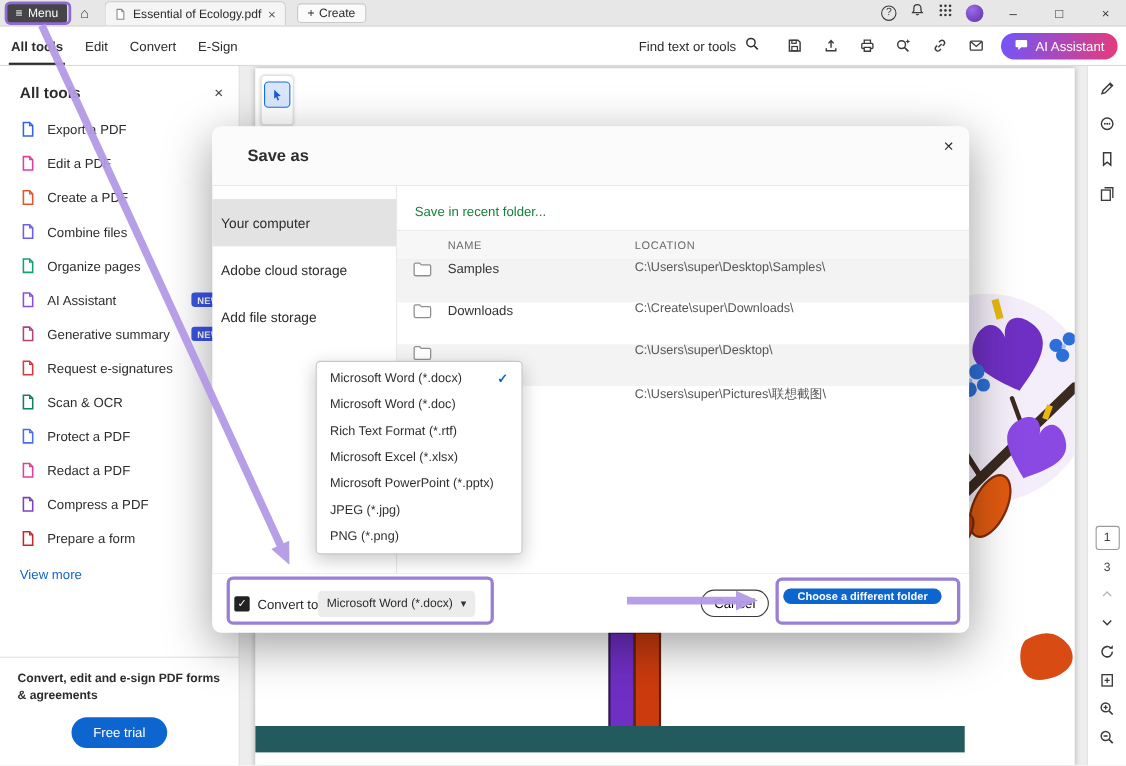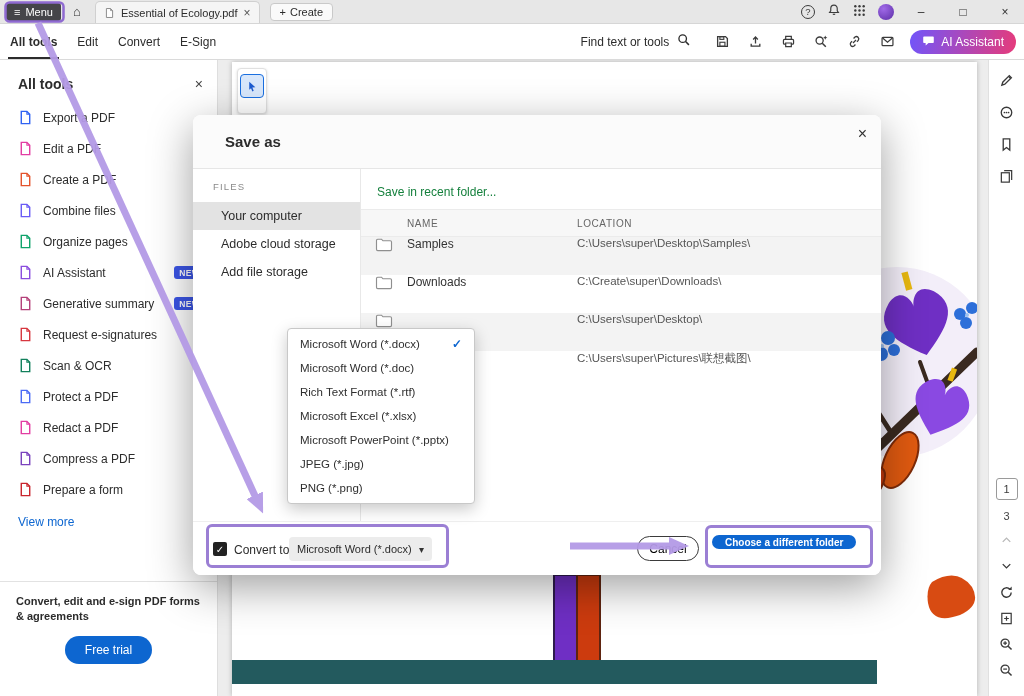--- a/index.html
+++ b/index.html
@@ -43,21 +43,21 @@
              border-right:1px solid #dedede; z-index:5; }
   .sb-head { display:flex; align-items:center; padding:16px 14px 10px 18px; }
   .sb-title { font-size:14px; font-weight:bold; }
   .sb-close { margin-left:auto; font-size:14px; color:#444; }
   .sb-item { height:31px; display:flex; align-items:center; gap:10px; padding:0 12px 0 18px;
              font-size:12px; color:#2c2c2c; cursor:pointer; }
   .sb-icon { display:flex; align-items:center; }
   .badge-new { margin-left:auto; background:#3b55e6; color:#fff; font-size:8.5px; font-weight:bold;
                padding:1.5px 5px; border-radius:3px; letter-spacing:.3px; }
   .view-more { color:#0d66d0; font-size:12px; padding:10px 18px; cursor:pointer; }
-  .sb-footer { position:absolute; bottom:16px; left:0; width:100%; border-top:1px solid #e2e2e2; padding:12px 16px 16px; }
+  .sb-footer { position:absolute; bottom:0; left:0; width:100%; border-top:1px solid #e2e2e2; padding:12px 16px 16px; }
   .promo { font-size:11px; font-weight:bold; line-height:1.35; color:#2c2c2c; }
   .free-trial { display:block; margin:12px auto 0; background:#0d66d0; color:#fff; border:none;
                 border-radius:14px; padding:7px 20px; font-size:12px; cursor:pointer; }
 
   
   .pdf-page { position:absolute; left:232px; top:62px; width:745px; height:634px; background:#fff;
               box-shadow:0 0 5px rgba(0,0,0,.25); z-index:1; }
   .quick-tool { position:absolute; left:237px; top:68px; width:30px; height:46px; background:#fff;
                 border:1px solid #e0e0e0; border-radius:4px; box-shadow:0 1px 3px rgba(0,0,0,.15);
                 display:flex; justify-content:center; padding-top:5px; z-index:6; }
@@ -79,21 +79,21 @@
   
   .dialog { position:absolute; left:193px; top:115px; width:688px; height:460px; background:#fff;
             border-radius:8px; box-shadow:0 12px 44px rgba(0,0,0,.38); z-index:40; }
   .dlg-header { height:54px; border-bottom:1px solid #e6e6e6; background:#fbfbfb; border-radius:8px 8px 0 0;
                 display:flex; align-items:center; padding-left:32px; position:relative; }
   .dlg-title { font-size:15px; font-weight:bold; }
   .dlg-close { position:absolute; right:14px; top:10px; font-size:16px; color:#333; cursor:pointer; }
   .dlg-body { display:flex; height:352px; }
   .dlg-side { width:168px; border-right:1px solid #e8e8e8; padding-top:12px; }
   .files-label { font-size:9.5px; letter-spacing:1.2px; color:#8a8a8a; padding:0 0 10px 20px; }
-  .src-item { height:28px; display:flex; align-items:center; padding-left:28px; font-size:12.5px; cursor:pointer; }
+  .src-item { height:43px; display:flex; align-items:center; padding-left:8px; font-size:12.5px; cursor:pointer; }
   .src-item.selected { background:#e3e3e3; }
   .dlg-main { flex:1; }
   .recent-label { padding:16px 0 10px 16px; font-size:12px; color:#15803d; }
   .tbl-head { display:flex; align-items:center; height:28px; background:#f7f7f7; border-top:1px solid #ebebeb;
               border-bottom:1px solid #ebebeb; font-size:10px; color:#666; letter-spacing:.6px; }
   .col-icon { width:46px; display:flex; justify-content:center; }
   .col-name { width:170px; }
   .col-loc { flex:1; }
   .tbl-row { display:flex; height:38px; font-size:12px; color:#333; cursor:pointer; }
   .tbl-row:nth-child(odd) { background:#f3f3f3; }
@@ -495,21 +495,20 @@
     </div>
   </aside>
 
   <div class="dialog">
     <div class="dlg-header">
       <span class="dlg-title">Save as</span>
       <span class="dlg-close">×</span>
     </div>
     <div class="dlg-body">
       <div class="dlg-side">
-        <div class="files-label">FILES</div>
         <div class="src-item selected">Your computer</div>
         <div class="src-item">Adobe cloud storage</div>
         <div class="src-item">Add file storage</div>
       </div>
       <div class="dlg-main">
         <div class="recent-label">Save in recent folder...</div>
         <div class="tbl-head">
           <span class="col-icon"></span>
           <span class="col-name">NAME</span>
           <span class="col-loc">LOCATION</span>

